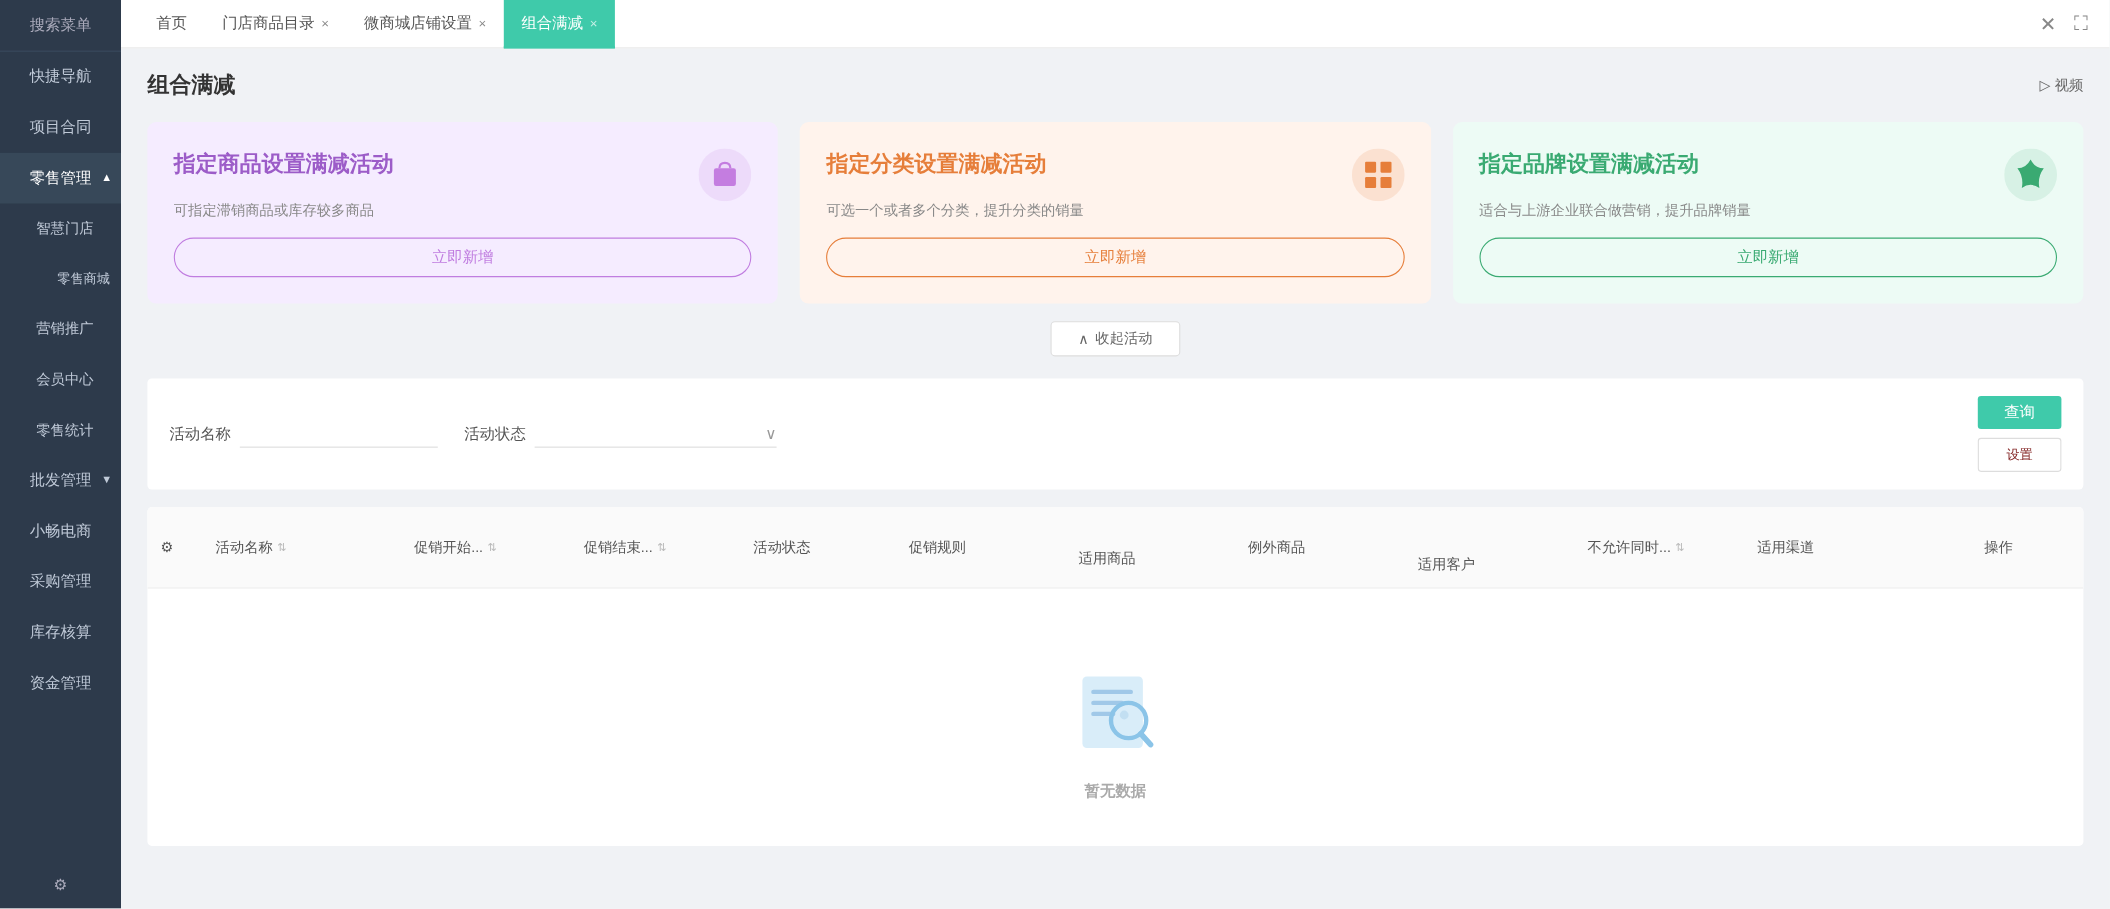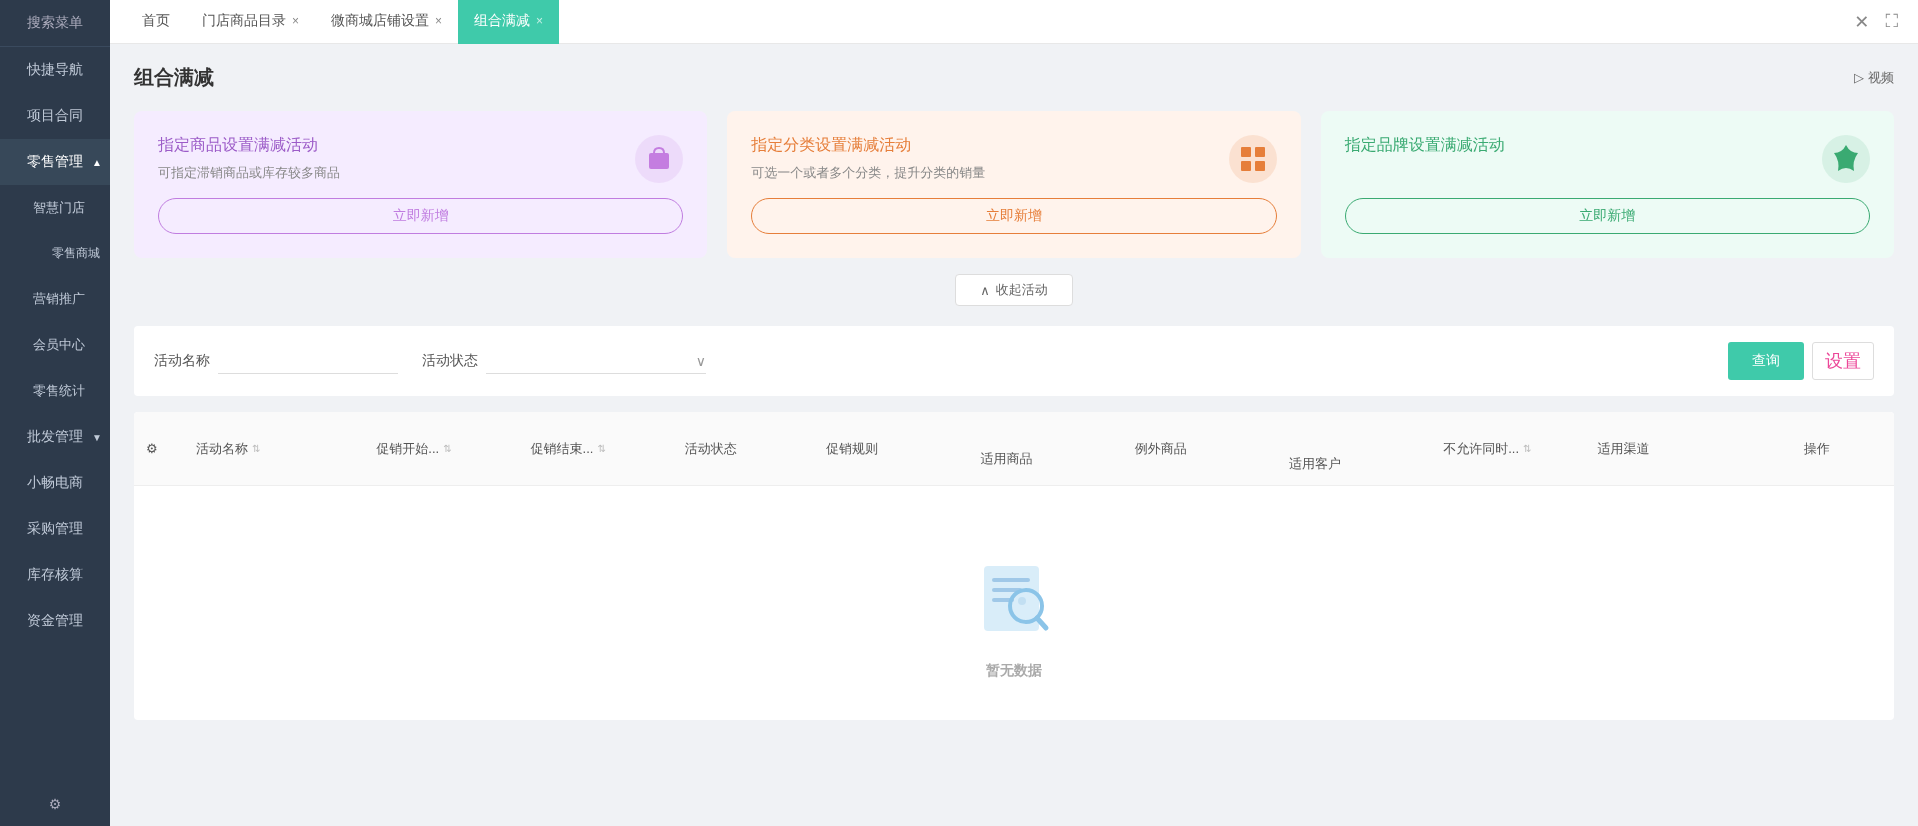--- a/index.html
+++ b/index.html
@@ -150,23 +150,23 @@
       min-height: 140px;
       display: flex;
       flex-direction: column;
       justify-content: space-between;
     }
     .card-purple { background: #f5ecff; }
     .card-orange { background: #fff3ec; }
     .card-green { background: #edfbf5; }
 
     .card-title {
-      font-size: 16px;
-      font-weight: 400;
-      margin-bottom: 8px;
+      font-size: 20px;
+      font-weight: 700;
+      margin-bottom: 20px;
     }
     .card-purple .card-title { color: #9c5cc8; }
     .card-orange .card-title { color: #e67e3a; }
     .card-green .card-title { color: #3aaa72; }
 
     .card-desc {
       font-size: 13px;
       color: #888;
       margin-bottom: 16px;
       flex: 1;
@@ -243,40 +243,40 @@
       border-bottom: 1px solid #ddd;
       padding: 4px 0;
       width: 220px;
       justify-content: space-between;
       cursor: pointer;
     }
     .filter-select span { font-size: 14px; color: #999; }
     .filter-actions {
       margin-left: auto;
       display: flex;
-      flex-direction: row;
+      flex-direction: column;
       gap: 8px;
     }
     .btn-query {
       background: #3fcaaa;
       color: #fff;
       border: none;
       padding: 6px 24px;
       border-radius: 3px;
       cursor: pointer;
       font-size: 14px;
     }
     .btn-setting {
       background: #fff;
-      color: #ec4899;
+      color: #7f1d1d;
       border: 1px solid #ddd;
       padding: 6px 12px;
       border-radius: 3px;
       cursor: pointer;
-      font-size: 18px;
+      font-size: 12px;
       text-align: center;
     }
 
     
     .table-container {
       background: #fff;
       border-radius: 4px;
       overflow: hidden;
     }
     .table-header {
@@ -413,20 +413,21 @@
             <rect x="12" y="26" width="10" height="10" rx="1" fill="#e67e3a"></rect>
             <rect x="26" y="26" width="10" height="10" rx="1" fill="#e67e3a"></rect>
           </svg>
         </div>
         <button class="card-btn">立即新增</button>
       </div>
 
       <div class="card card-green">
         <div>
           <div class="card-title">指定品牌设置满减活动</div>
+          <div class="card-desc">适合与上游企业联合做营销，提升品牌销量</div>
         </div>
         <div class="card-icon">
           <svg width="48" height="48" viewBox="0 0 48 48">
             <circle cx="24" cy="24" r="24" fill="#3aaa72" opacity="0.12"></circle>
             <path d="M24 10 Q28 18 36 18 Q30 26 32 36 Q24 30 16 36 Q18 26 12 18 Q20 18 24 10Z" fill="#3aaa72"></path>
           </svg>
         </div>
         <button class="card-btn">立即新增</button>
       </div>
 

